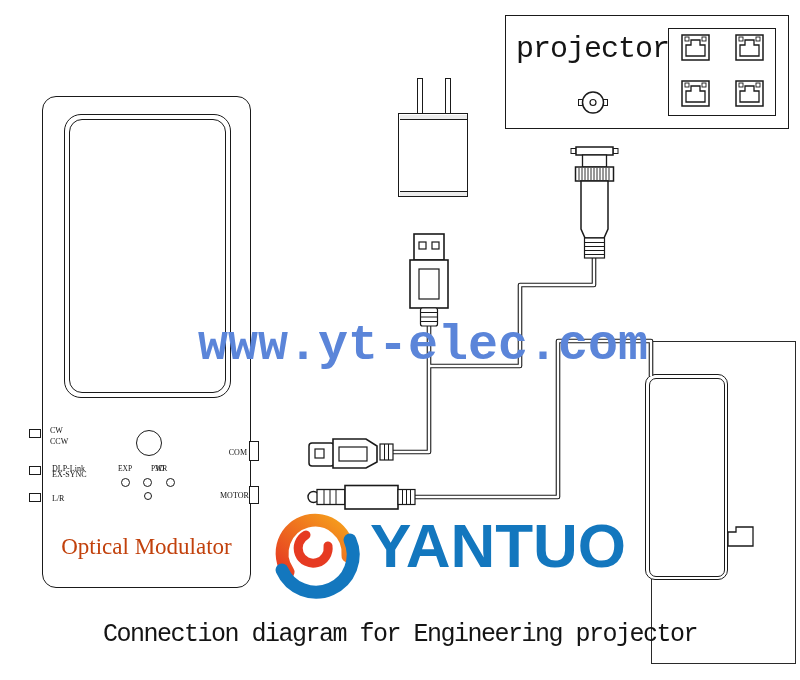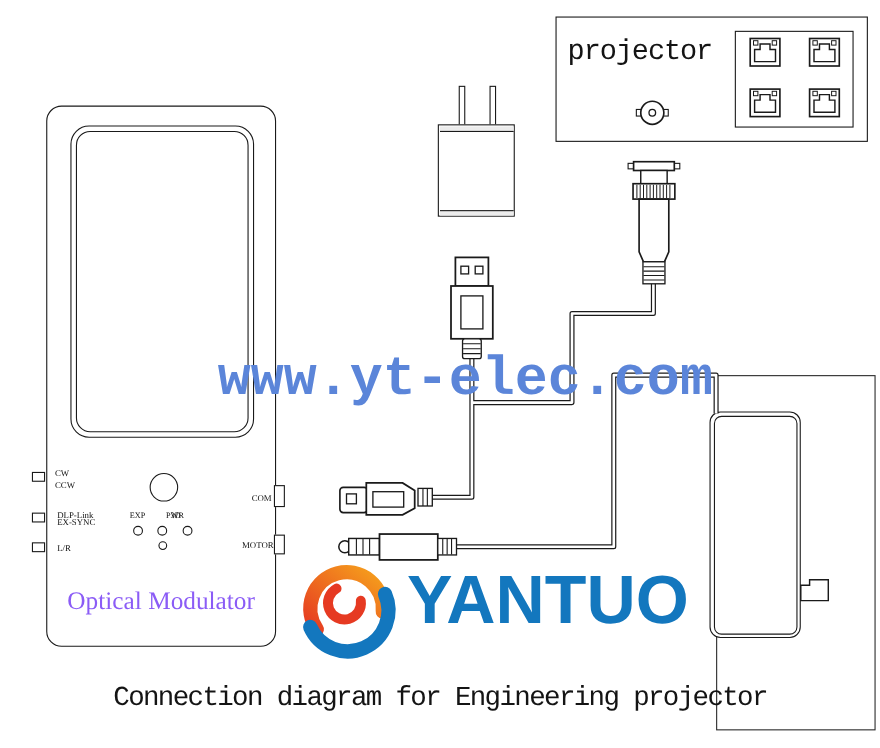--- a/index.html
+++ b/index.html
@@ -8,22 +8,22 @@
   .abs{position:absolute;box-sizing:border-box;}
   .box{border:1.6px solid #1a1a1a;background:#fff;}
   .thinbox{border:1.2px solid #1a1a1a;background:#fff;}
   .led{border:1.2px solid #1a1a1a;border-radius:50%;background:#fff;}
   .sl{font-family:"Liberation Serif",serif;font-weight:normal;font-size:8px;line-height:1;white-space:nowrap;}
   .mono{font-family:"Liberation Mono",monospace;}
   #wm{font-weight:bold;font-size:50px;line-height:1;letter-spacing:0px;white-space:nowrap;}
   #logoname{font-weight:bold;font-size:62px;line-height:1;letter-spacing:0px;white-space:nowrap;}
   #logotag{font-weight:bold;font-size:24px;line-height:1;white-space:nowrap;}
   #caption{font-size:25px;letter-spacing:-1.5px;line-height:1.1;white-space:nowrap;color:#141414;}
-  #projlabel{font-size:26px;letter-spacing:-1px;line-height:1;color:#141414;}
-  #modlabel{font-family:"Liberation Serif",serif;font-size:23px;line-height:1;color:#8b5cf6;text-align:center;}
+  #projlabel{font-size:30px;letter-spacing:-1px;line-height:1;color:#141414;}
+  #modlabel{font-family:"Liberation Serif",serif;font-size:23px;line-height:1;color:#c2410c;text-align:center;}
   svg{display:block;}
 </style>
 </head>
 <body>
 
 <div id="canvas">
 
   <div class="abs" style="left:651px;top:341px;width:145px;height:323px;border:1.2px solid #2a2a2a;background:#fff;z-index:4;"></div>
 
   <div class="abs box" style="left:505px;top:15px;width:284px;height:114px;z-index:10;"></div>

